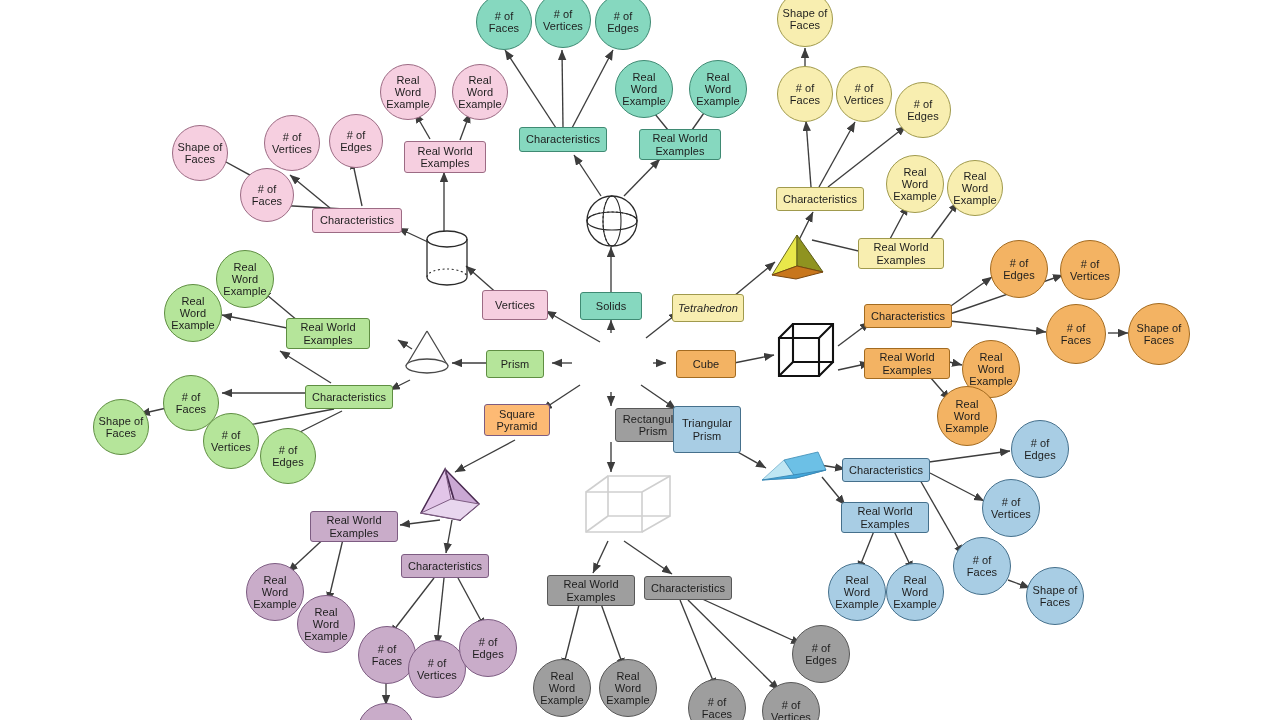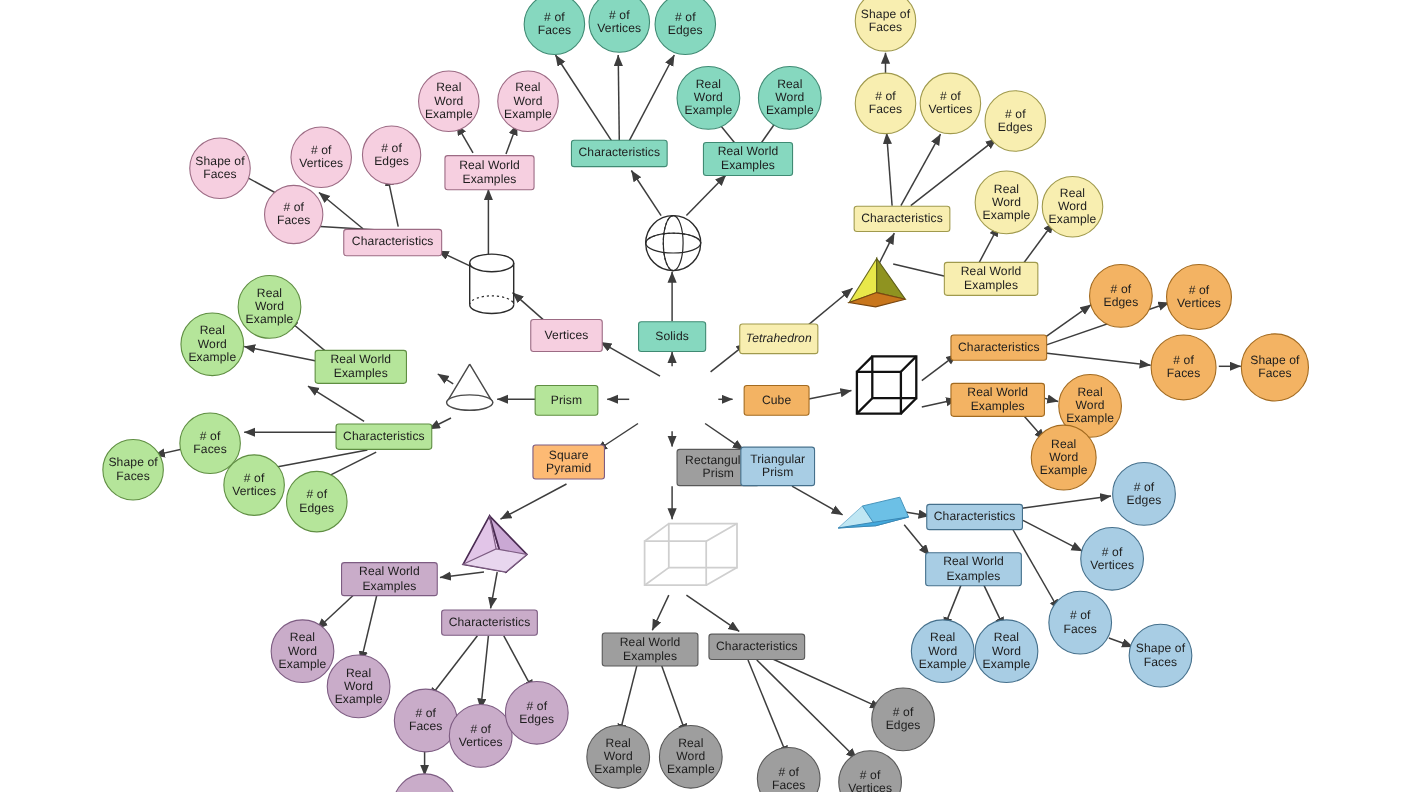--- a/index.html
+++ b/index.html
@@ -355,21 +355,21 @@
   <div class="node circle" style="left:792px;top:625px;width:58px;height:58px;background:#9e9e9e;border-color:#585858;">
     <span># of Edges</span>
     </div>
   <div class="node circle" style="left:533px;top:659px;width:58px;height:58px;background:#9e9e9e;border-color:#585858;">
     <span>Real Word<br>Example</span>
     </div>
   <div class="node circle" style="left:599px;top:659px;width:58px;height:58px;background:#9e9e9e;border-color:#585858;">
     <span>Real Word<br>Example</span>
     </div>
 
-  <div class="node rect" style="left:673px;top:406px;width:68px;height:36px;background:#a8cde4;border-color:#45708c;">
+  <div class="node rect" style="left:673px;top:406px;width:68px;height:47px;background:#a8cde4;border-color:#45708c;">
     <span>Triangular<br>Prism</span>
     </div>
   <div class="node rect" style="left:842px;top:458px;width:88px;height:24px;background:#a8cde4;border-color:#45708c;">
     <span>Characteristics</span>
     </div>
   <div class="node rect" style="left:841px;top:502px;width:88px;height:31px;background:#a8cde4;border-color:#45708c;">
     <span>Real World<br>Examples</span>
     </div>
   <div class="node circle" style="left:1011px;top:420px;width:58px;height:58px;background:#a8cde4;border-color:#45708c;">
     <span># of Edges</span>

